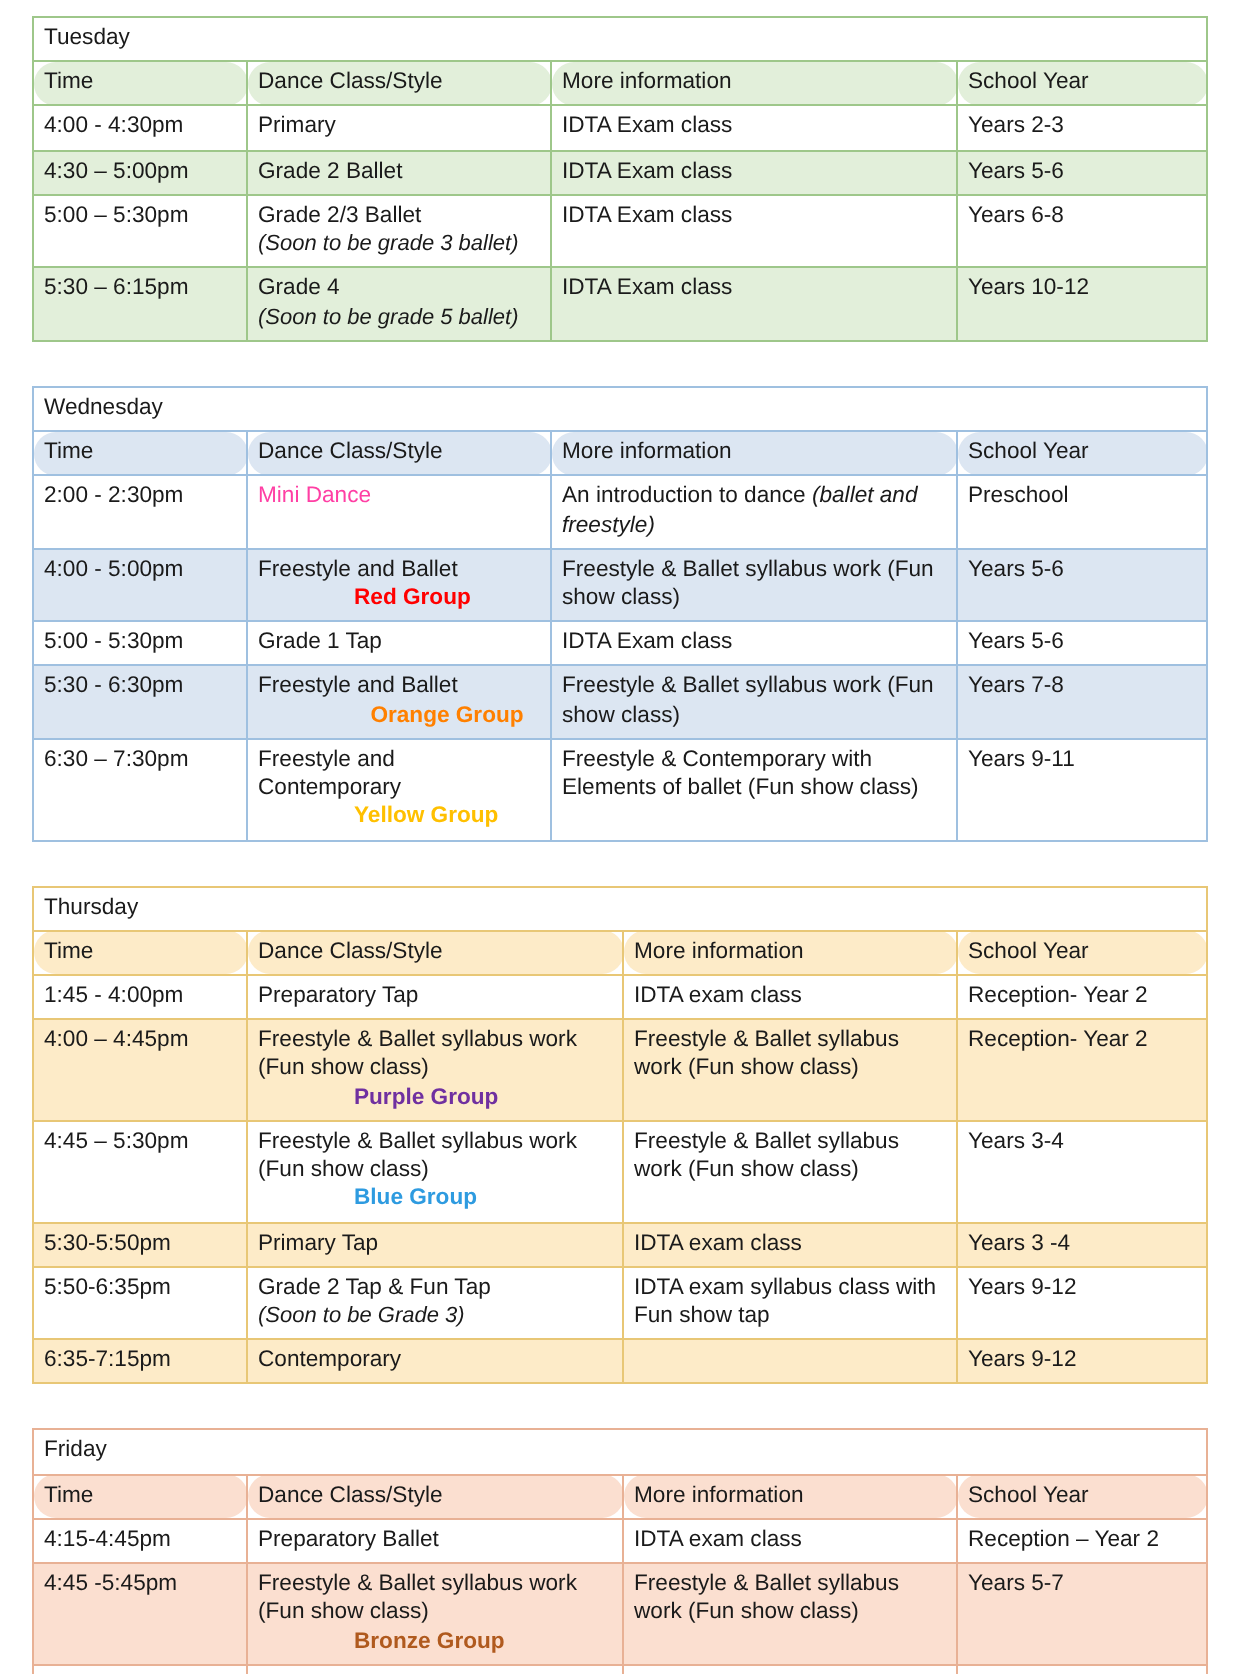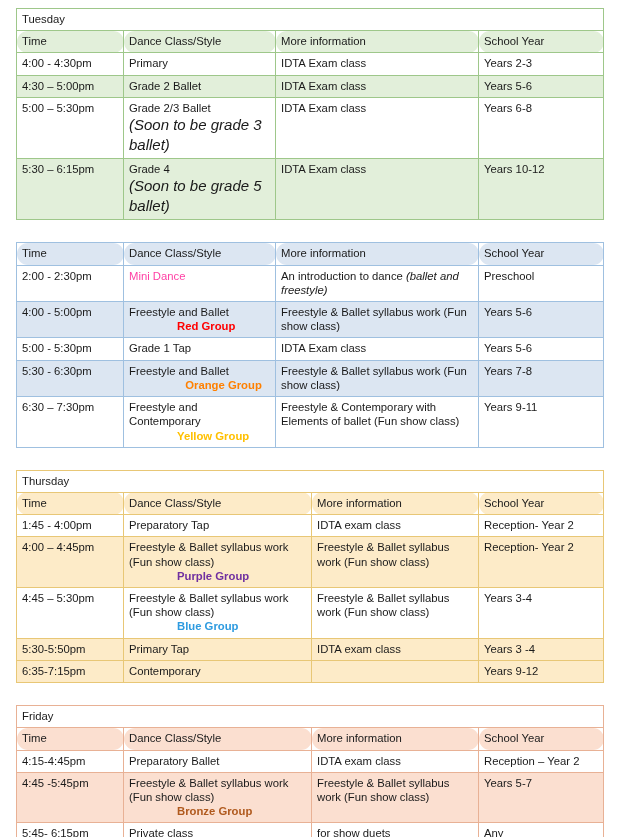--- a/index.html
+++ b/index.html
@@ -50,21 +50,21 @@
     padding-bottom: 3px;
     border-radius: 11px;
   }
   .head-center td { text-align: center; }
   .head-left td { text-align: left; }
   
   .c-time { font-weight: bold; white-space: nowrap; }
   .sub {
     display: block;
     font-style: italic;
-    font-size: 15px;
+    font-size: 11px;
     line-height: 1.3;
     font-weight: normal;
     margin-top: 0px;
   }
   .grp { display: block; font-weight: bold; padding-left: 48px; }
   .ital { font-style: italic; }
 
   
   .t-tue { border: 1px solid #9ec78a; }
   .t-tue td { border: 1px solid #9ec78a; }
@@ -145,20 +145,23 @@
   </table>
 
   <table class="sched t-wed">
     <colgroup>
       <col style="width:107px">
         <col style="width:152px">
         <col style="width:203px">
         <col style="width:125px">
     </colgroup>
     <tbody>
+      <tr class="title-row">
+        <td colspan="4">Wednesday</td>
+      </tr>
       <tr class="head-row head-center">
         <td>Time</td>
         <td>Dance Class/Style</td>
         <td>More information</td>
         <td>School Year</td>
       </tr>
       <tr>
         <td class="c-time">2:00 - 2:30pm</td>
         <td>
           <span id="wed0class" style="color: rgb(255, 63, 164);">Mini Dance</span>
@@ -242,20 +245,29 @@
         </td>
         <td>Freestyle &amp; Ballet syllabus work (Fun show class)</td>
         <td>Years 3-4</td>
       </tr>
       <tr class="shade">
         <td class="c-time">5:30-5:50pm</td>
         <td><span>Primary Tap</span></td>
         <td>IDTA exam class</td>
         <td>Years 3 -4</td>
       </tr>
+      <tr>
+        <td class="c-time">5:50-6:35pm</td>
+        <td>
+          <span>Grade 2 Tap &amp; Fun Tap</span>
+          <span class="sub">(Soon to be Grade 3)</span>
+        </td>
+        <td>IDTA exam syllabus class with Fun show tap</td>
+        <td>Years 9-12</td>
+      </tr>
       <tr class="shade">
         <td class="c-time">6:35-7:15pm</td>
         <td><span>Contemporary</span></td>
         <td></td>
         <td>Years 9-12</td>
       </tr>
     </tbody>
   </table>
 
   <table class="sched t-fri">

